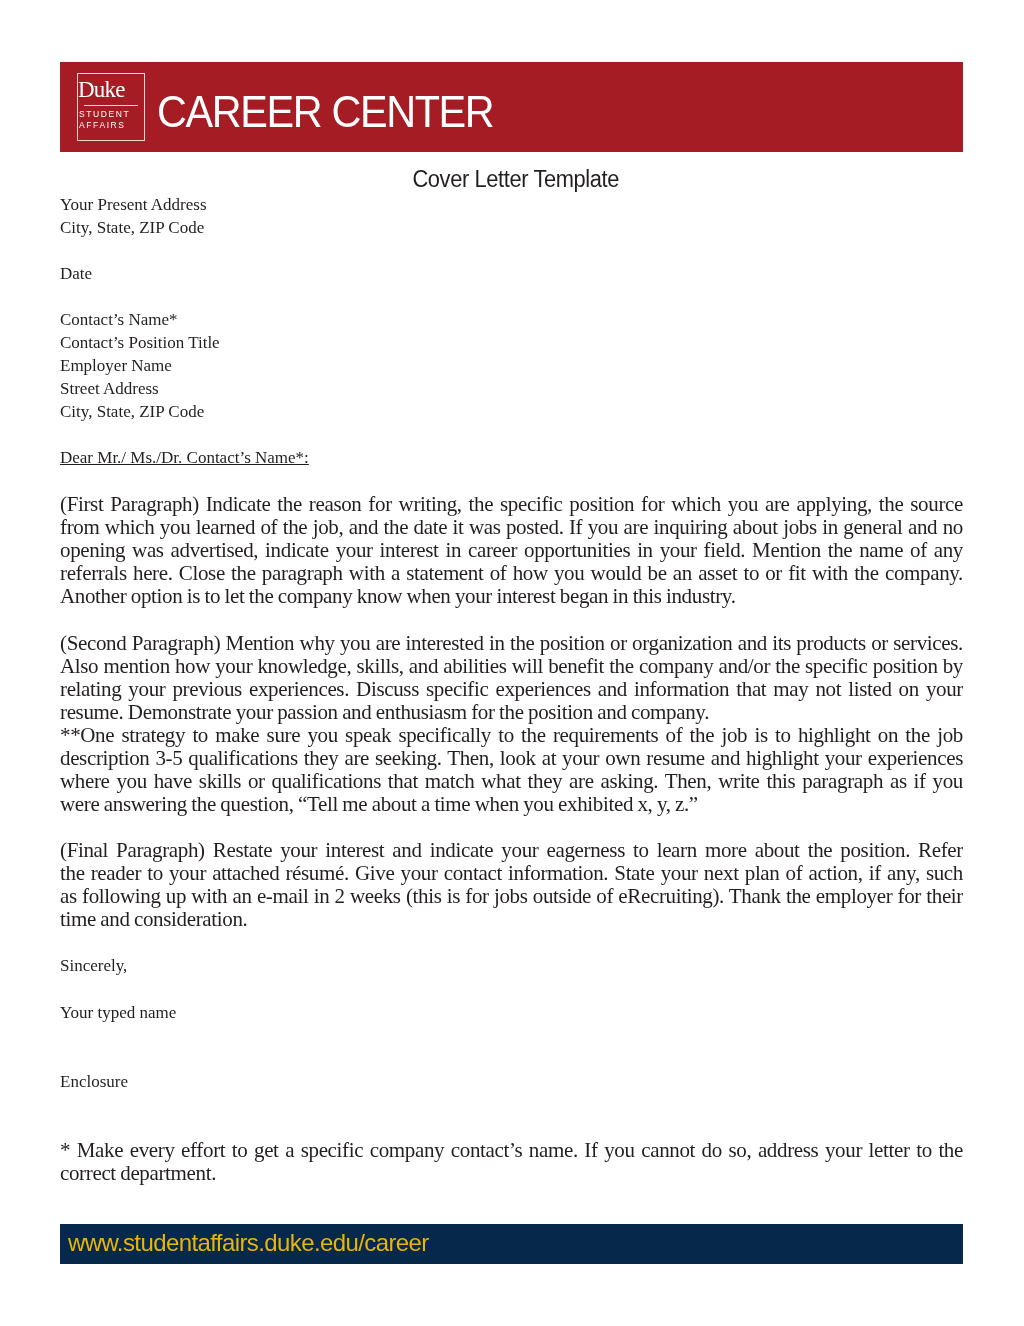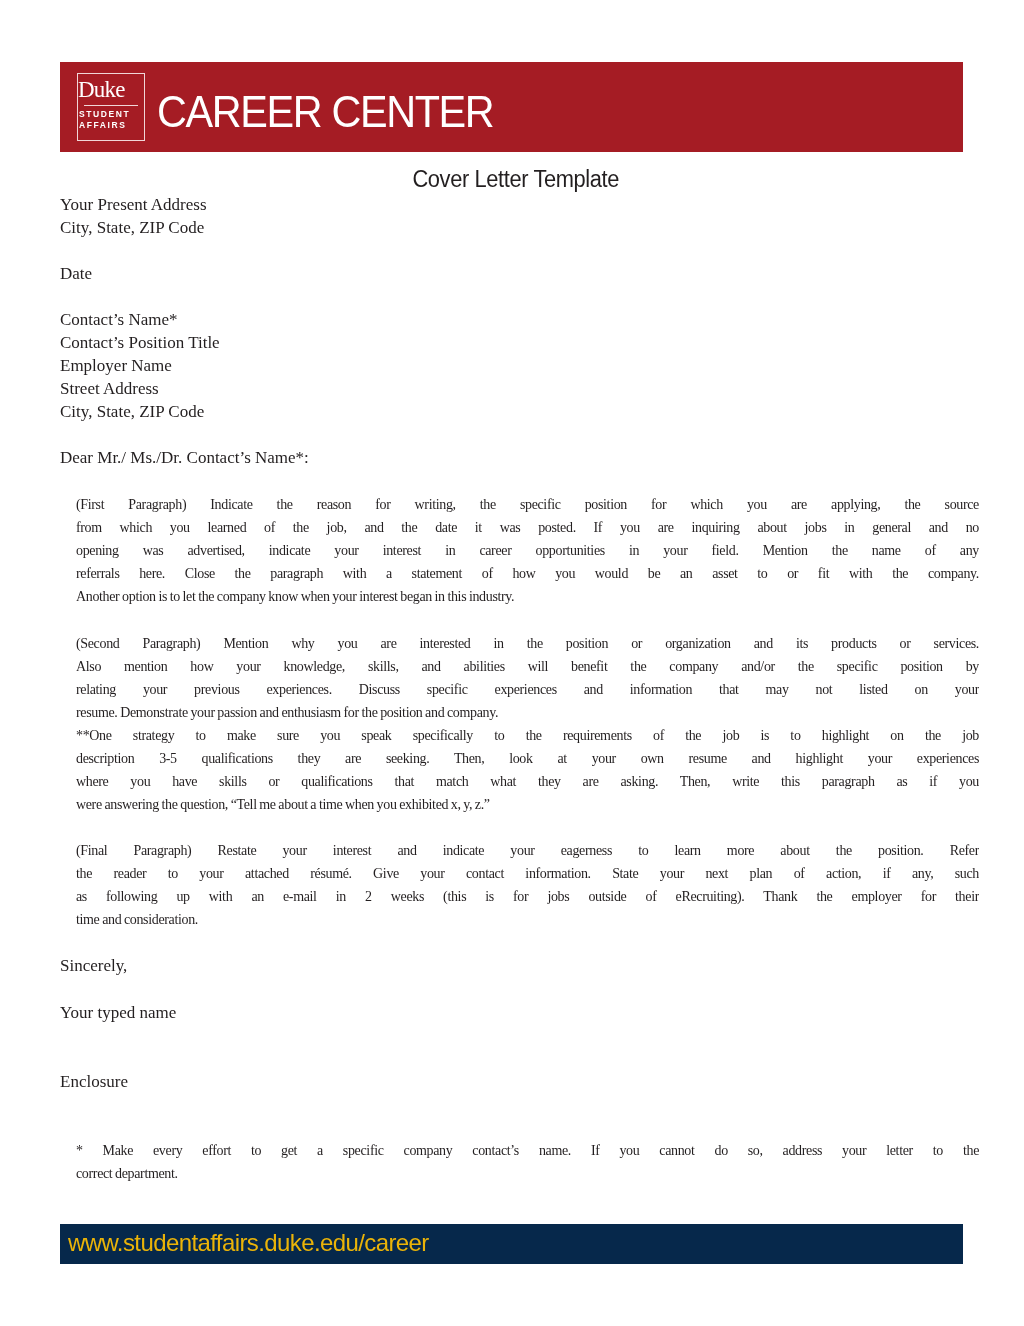--- a/index.html
+++ b/index.html
@@ -42,21 +42,21 @@
       letter-spacing: -0.8px;
     }
     .logo-rule {
       width: 54px;
       height: 1px;
       background: #f1d6d8;
       margin: 3px auto 3px auto;
     }
     .logo-sub {
       font-family: "Liberation Sans", "DejaVu Sans", sans-serif;
-      font-weight: bold;
+      font-weight: normal;
       font-size: 8.5px;
       letter-spacing: 1.6px;
       line-height: 11px;
       padding-left: 1px;
     }
     .header-title {
       position: absolute;
       left: 97px;
       top: 24px;
       font-family: "Liberation Sans", "DejaVu Sans", sans-serif;
@@ -88,23 +88,23 @@
     }
     .line {
       position: absolute;
       left: 60px;
       font-size: 17px;
       line-height: 23px;
       white-space: nowrap;
     }
     .para {
       position: absolute;
-      left: 76px;
+      left: 60px;
       width: 903px;
-      font-size: 14px;
+      font-size: 21px;
       line-height: 23px;
       text-align: justify;
       letter-spacing: -0.35px;
       word-spacing: -0.5px;
     }
     .para .ln {
       display: block;
       text-align: justify;
       text-align-last: justify;
       white-space: nowrap;
@@ -155,21 +155,21 @@
 <div class="line" style="top:216px;">City, State, ZIP Code</div>
 
 <div class="line" style="top:262px;">Date</div>
 
 <div class="line" style="top:308px;">Contact’s Name*</div>
 <div class="line" style="top:331px;">Contact’s Position Title</div>
 <div class="line" style="top:354px;">Employer Name</div>
 <div class="line" style="top:377px;">Street Address</div>
 <div class="line" style="top:400px;">City, State, ZIP Code</div>
 
-<div class="line" style="top:446px;">Dear Mr./ Ms./Dr. Contact’s Name*:</div>
+<div class="line" style="top:446px;text-decoration:underline;">Dear Mr./ Ms./Dr. Contact’s Name*:</div>
 
 <div class="para" style="top:493px;">
   <span class="ln">(First Paragraph) Indicate the reason for writing, the specific position for which you are applying, the source</span>
   <span class="ln">from which you learned of the job, and the date it was posted. If you are inquiring about jobs in general and no</span>
   <span class="ln">opening was advertised, indicate your interest in career opportunities in your field. Mention the name of any</span>
   <span class="ln">referrals here.  Close the paragraph with a statement of how you would be an asset to or fit with the company.</span>
   <span class="ln last">Another option is to let the company know when your interest began in this industry.</span>
 </div>
 
 <div class="para" style="top:632px;">

